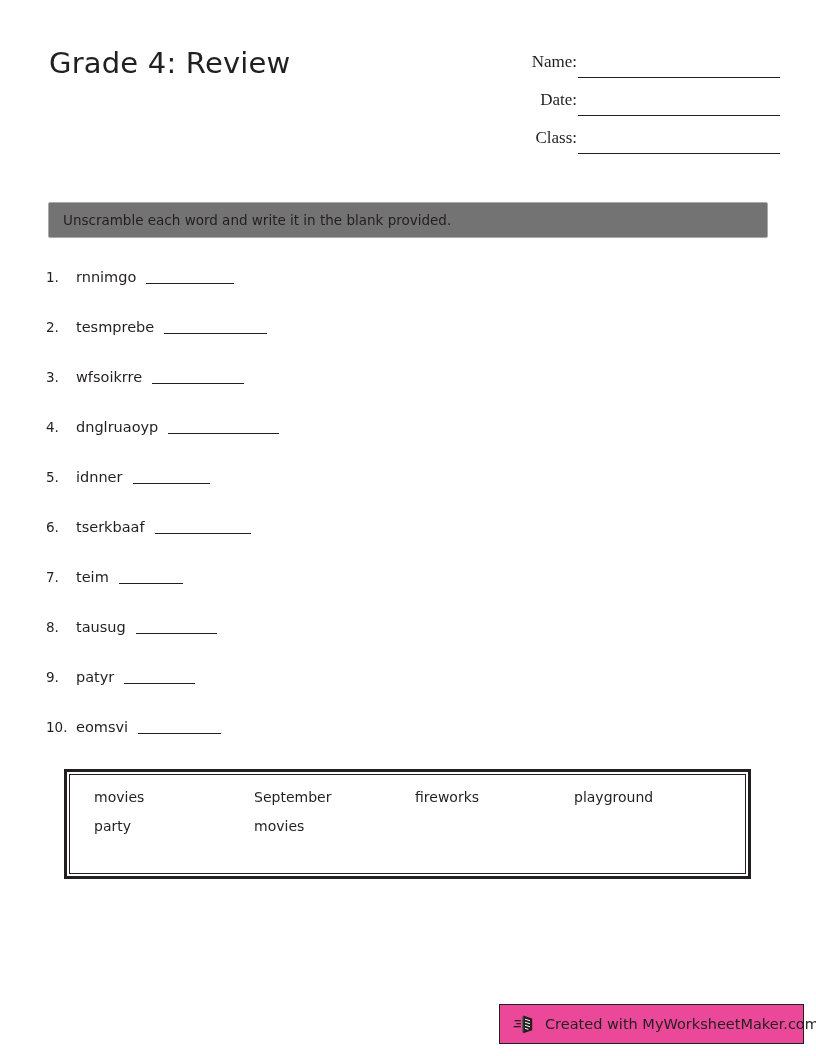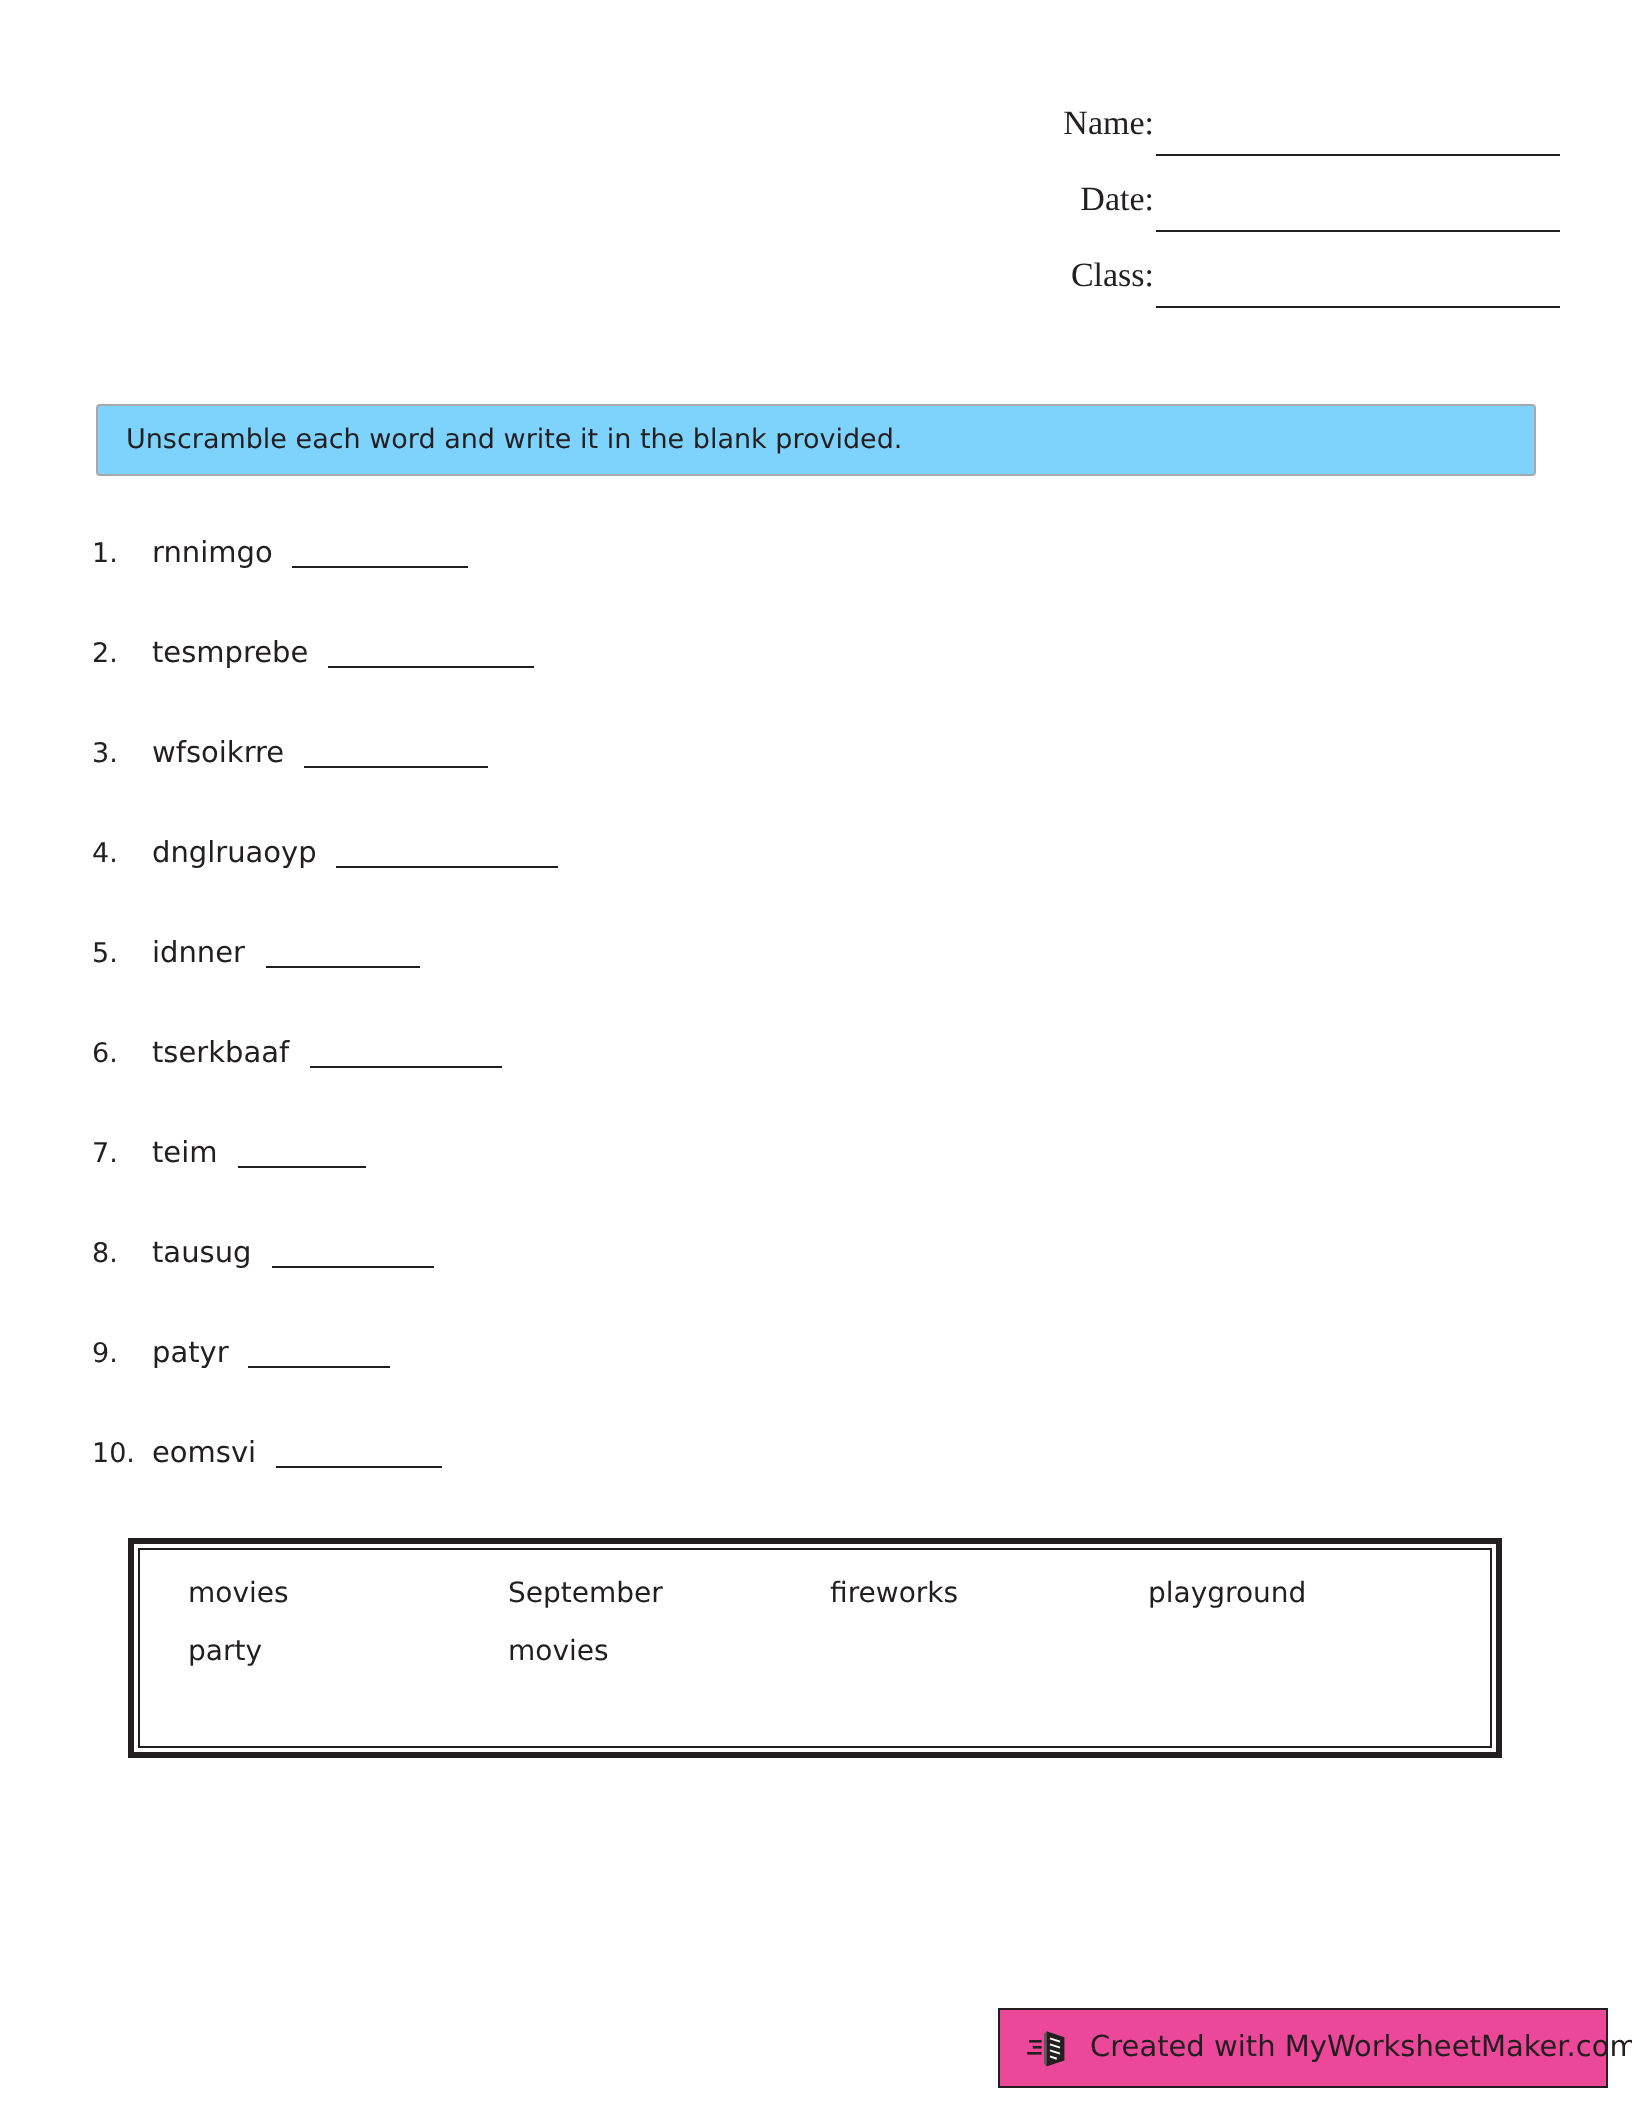--- a/index.html
+++ b/index.html
@@ -64,21 +64,21 @@
   
   .instruction-box {
     position: absolute;
     left: 48px;
     top: 202px;
     width: 720px;
     height: 36px;
     border: 1px solid #a7a9ac;
     border-radius: 2px;
     box-sizing: border-box;
-    background: #7dd3fc;
+    background: #737373;
   }
   .instruction-text {
     position: absolute;
     left: 14px;
     top: 9px;
     font-size: 13.5px;
     color: #231f20;
     white-space: nowrap;
   }
 
@@ -185,20 +185,21 @@
     font-size: 14.5px;
     color: #231f20;
     white-space: nowrap;
   }
 </style>
 </head>
 <body>
 
 <div class="page">
 
+  <div class="title">Grade 4: Review</div>
 
   <div class="idblock">
     <div class="idrow">
       <span class="idlabel">Name:</span>
       <span class="idline"></span>
     </div>
     <div class="idrow">
       <span class="idlabel">Date:</span>
       <span class="idline"></span>
     </div>

